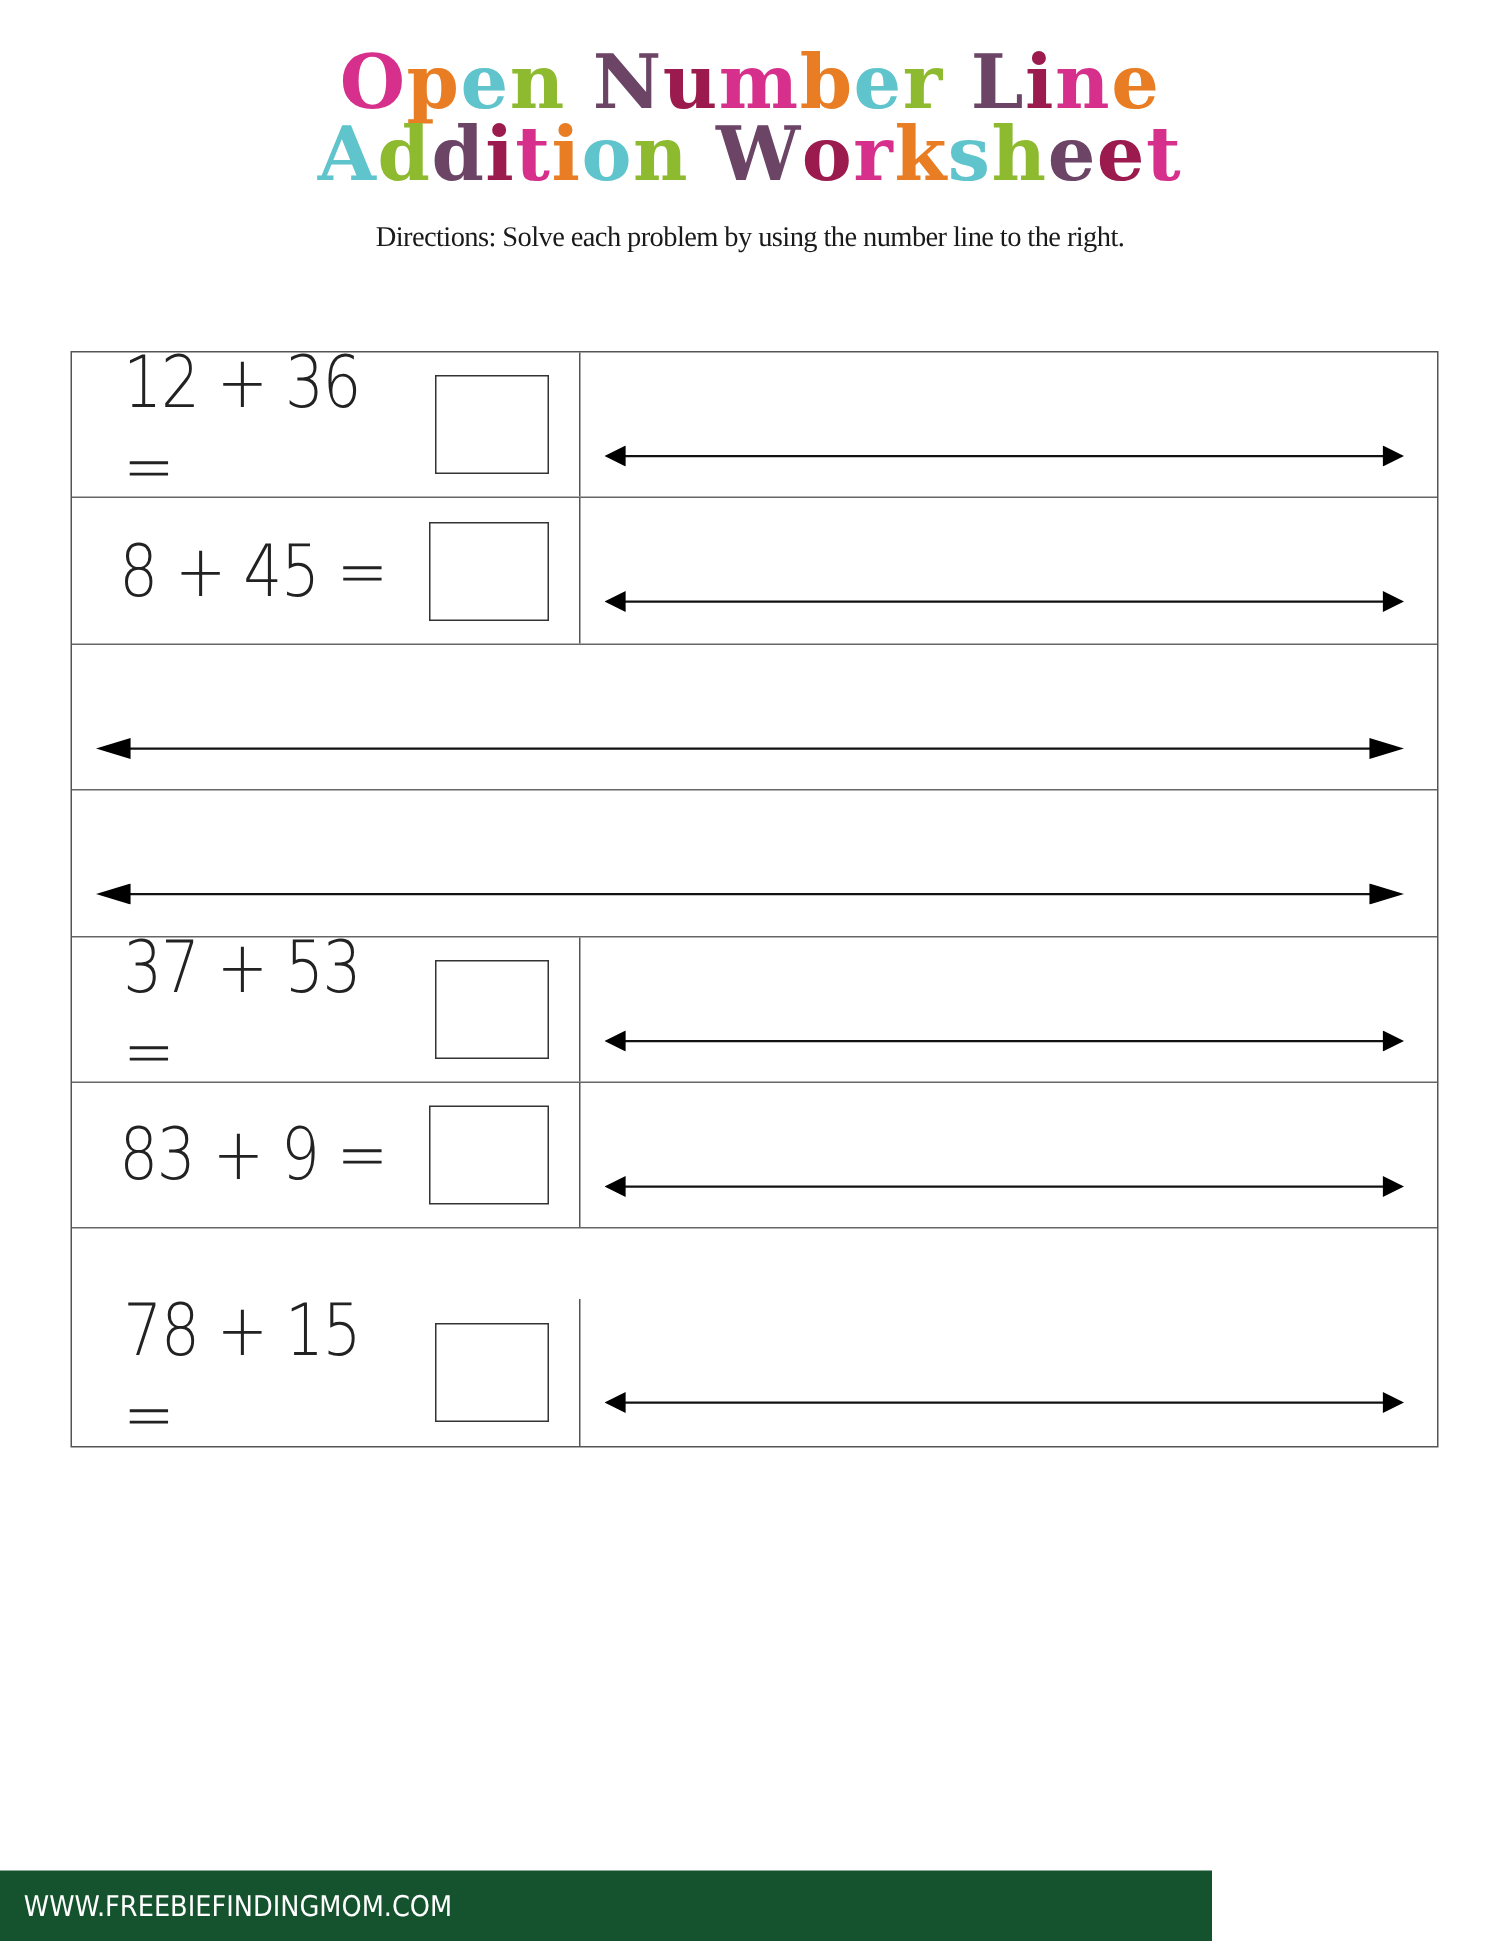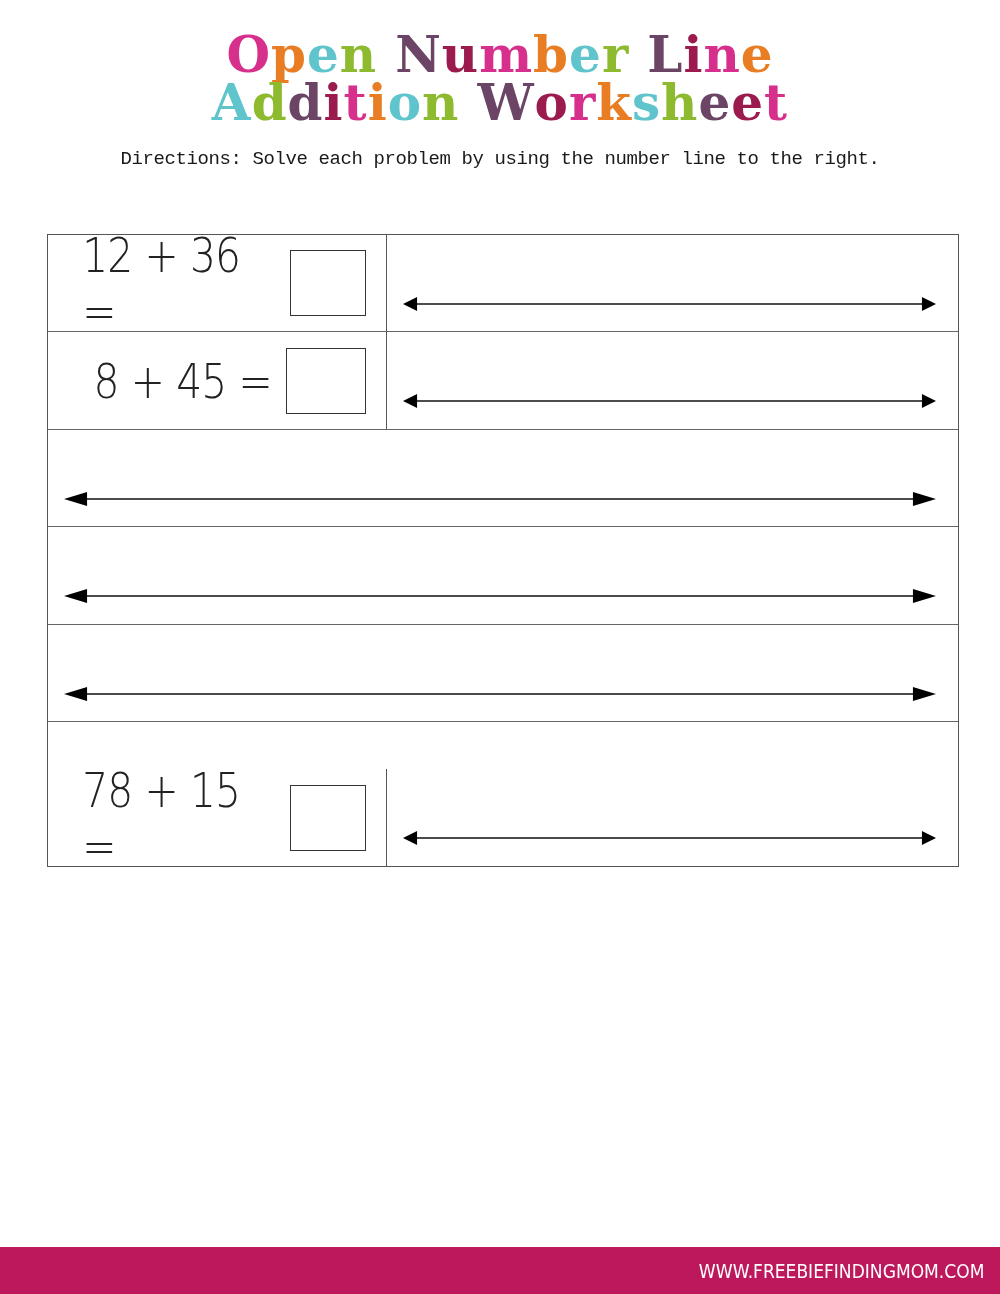--- a/index.html
+++ b/index.html
@@ -1,31 +1,31 @@
 <!DOCTYPE html>
 <html><head>
 <meta charset="utf-8">
 <style>
   html, body { margin: 0; padding: 0; background: #ffffff; }
   body { width: 1000px; height: 1294px; position: relative; overflow: hidden; font-family: "Liberation Sans", sans-serif; }
   .title { position: absolute; left: 0; width: 1000px; text-align: center; font-family: "DejaVu Serif", serif; font-weight: bold; font-size: 50px; line-height: 54px; letter-spacing: 1px; }
   .title.l1 { top: 16px; margin-top: 12px; }
   .title.l2 { top: 76px; }
   .title span.ch { display: inline-block; }
-  .directions { position: absolute; top: 148px; left: 0; width: 1000px; text-align: center; font-size: 19px; color: #1a1a1a; font-family: Liberation Mono, monospace; letter-spacing: -0.4px; }
+  .directions { position: absolute; top: 148px; left: 0; width: 1000px; text-align: center; font-size: 19px; color: #1a1a1a; font-family: Liberation Serif, serif; letter-spacing: -0.4px; }
   .table { position: absolute; left: 47px; top: 234px; width: 910px; border: 1px solid #555; border-bottom: 1.5px solid #555; }
   .row { display: flex; height: 97.4px; border-bottom: 1px solid #666; box-sizing: border-box; }
   .row:last-child { border-bottom: none; margin-top: 47px; }
-  .eq-cell { width: 339px; border-right: 1px solid #555; position: relative; display: flex; align-items: center; justify-content: flex-end; box-sizing: border-box; }
+  .eq-cell { width: 339px; border-right: 1px solid #555; position: relative; display: flex; align-items: center; justify-content: space-between; box-sizing: border-box; }
   .eq-text { font-family: "DejaVu Sans", sans-serif; font-weight: 200; font-size: 48px; color: #222; margin-right: 14px; letter-spacing: -1px; transform: scaleX(0.85); transform-origin: right center; }
   .answer-box { width: 80px; height: 66px; border: 1.5px solid #333; box-sizing: border-box; margin-right: 20px; background: #fff; }
   .line-cell { flex: 1; position: relative; }
   .numline { position: absolute; left: 16px; right: 22px; top: 62px; height: 14px; }
   .numline svg { width: 100%; height: 14px; display: block; }
-  .footer { position: absolute; left: 0; top: 1247px; width: 1000px; height: 47px; background: #be185d; display: flex; align-items: center; justify-content: flex-end; }
+  .footer { position: absolute; left: 0; top: 1247px; width: 808px; height: 47px; background: #14532d; display: flex; align-items: center; justify-content: flex-start; }
   .footer-text { color: #ffffff; font-size: 19px; font-family: "DejaVu Sans", sans-serif; letter-spacing: 0px; transform: scaleX(0.9); }
 </style>
 </head>
 <body>
 
 <div class="title l1" id="title-l1"><span class="ch" style="color: rgb(214, 48, 140);">O</span><span class="ch" style="color: rgb(232, 125, 36);">p</span><span class="ch" style="color: rgb(95, 196, 203);">e</span><span class="ch" style="color: rgb(141, 186, 47);">n</span><span class="ch" style="color: rgb(0, 0, 0); width: 18px;">&nbsp;</span><span class="ch" style="color: rgb(107, 68, 102);">N</span><span class="ch" style="color: rgb(155, 27, 78);">u</span><span class="ch" style="color: rgb(214, 48, 140);">m</span><span class="ch" style="color: rgb(232, 125, 36);">b</span><span class="ch" style="color: rgb(95, 196, 203);">e</span><span class="ch" style="color: rgb(141, 186, 47);">r</span><span class="ch" style="color: rgb(0, 0, 0); width: 18px;">&nbsp;</span><span class="ch" style="color: rgb(107, 68, 102);">L</span><span class="ch" style="color: rgb(155, 27, 78);">i</span><span class="ch" style="color: rgb(214, 48, 140);">n</span><span class="ch" style="color: rgb(232, 125, 36);">e</span></div>
 <div class="title l2" id="title-l2"><span class="ch" style="color: rgb(95, 196, 203);">A</span><span class="ch" style="color: rgb(141, 186, 47);">d</span><span class="ch" style="color: rgb(107, 68, 102);">d</span><span class="ch" style="color: rgb(155, 27, 78);">i</span><span class="ch" style="color: rgb(214, 48, 140);">t</span><span class="ch" style="color: rgb(232, 125, 36);">i</span><span class="ch" style="color: rgb(95, 196, 203);">o</span><span class="ch" style="color: rgb(141, 186, 47);">n</span><span class="ch" style="color: rgb(0, 0, 0); width: 18px;">&nbsp;</span><span class="ch" style="color: rgb(107, 68, 102);">W</span><span class="ch" style="color: rgb(155, 27, 78);">o</span><span class="ch" style="color: rgb(214, 48, 140);">r</span><span class="ch" style="color: rgb(232, 125, 36);">k</span><span class="ch" style="color: rgb(95, 196, 203);">s</span><span class="ch" style="color: rgb(141, 186, 47);">h</span><span class="ch" style="color: rgb(107, 68, 102);">e</span><span class="ch" style="color: rgb(155, 27, 78);">e</span><span class="ch" style="color: rgb(214, 48, 140);">t</span></div>
 
 <div class="directions">Directions: Solve each problem by using the number line to the right.</div>
 
@@ -76,20 +76,39 @@
       <div class="numline">
           <svg viewBox="0 0 530 14" preserveAspectRatio="none">
             <line x1="10" y1="7" x2="520" y2="7" stroke="#111" stroke-width="1.5"></line>
             <polygon points="0,7 14,0 14,14" fill="#000"></polygon>
             <polygon points="530,7 516,0 516,14" fill="#000"></polygon>
           </svg>
         </div>
     </div>
   </div>
   <div class="row">
+    <div class="eq-cell">
+      <span class="eq-text">37 + 53 =</span>
+      <div class="answer-box"></div>
+    </div>
+    <div class="line-cell">
+      <div class="numline">
+          <svg viewBox="0 0 530 14" preserveAspectRatio="none">
+            <line x1="10" y1="7" x2="520" y2="7" stroke="#111" stroke-width="1.5"></line>
+            <polygon points="0,7 14,0 14,14" fill="#000"></polygon>
+            <polygon points="530,7 516,0 516,14" fill="#000"></polygon>
+          </svg>
+        </div>
+    </div>
+  </div>
+  <div class="row">
+    <div class="eq-cell">
+      <span class="eq-text">83 + 9 =</span>
+      <div class="answer-box"></div>
+    </div>
     <div class="line-cell">
       <div class="numline">
           <svg viewBox="0 0 530 14" preserveAspectRatio="none">
             <line x1="10" y1="7" x2="520" y2="7" stroke="#111" stroke-width="1.5"></line>
             <polygon points="0,7 14,0 14,14" fill="#000"></polygon>
             <polygon points="530,7 516,0 516,14" fill="#000"></polygon>
           </svg>
         </div>
     </div>
   </div>

